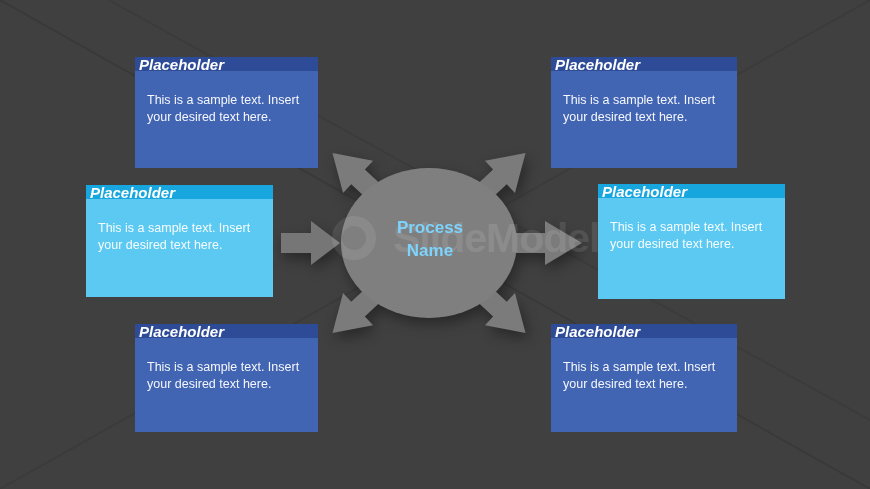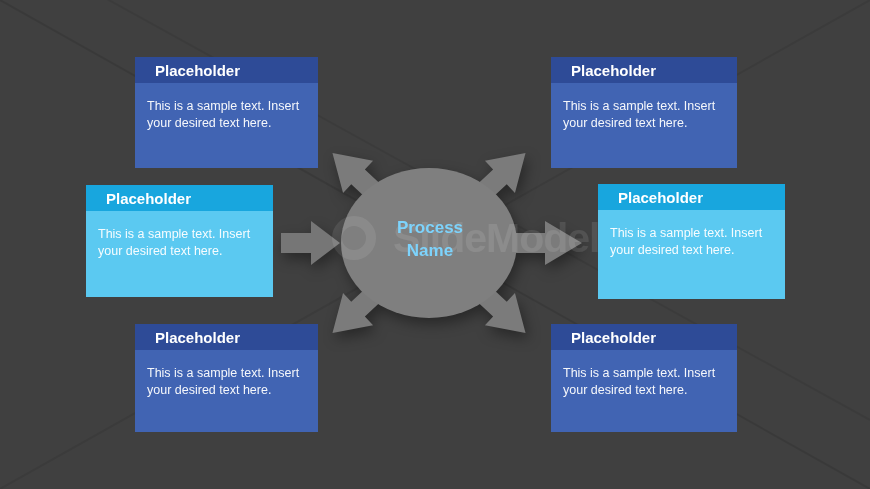--- a/index.html
+++ b/index.html
@@ -19,23 +19,23 @@
   .watermark{
     position:absolute;left:332px;top:216px;display:flex;align-items:center;gap:17px;
     color:rgba(255,255,255,0.10);pointer-events:none;
   }
   .wm-ring{width:44px;height:44px;border-radius:50%;
     border:10px solid rgba(255,255,255,0.09);box-sizing:border-box;}
   .wm-text{font-size:41px;font-weight:bold;letter-spacing:-1px;line-height:1;}
   .wm-suffix{font-size:18px;font-weight:bold;align-self:flex-end;margin-bottom:4px;
     color:rgba(255,255,255,0.09);}
   .box{position:absolute;display:flex;flex-direction:column;}
-  .box-header{height:26px;display:flex;align-items:center;padding:0 20px;
-    color:#ffffff;font-weight:bold;font-size:15px;}
-  .box-body{flex:1;padding:15px 12px;color:rgba(255,255,255,0.95);
+  .box-header{height:14px;display:flex;align-items:center;padding:0 4px;
+    color:#ffffff;font-weight:bold;font-size:15px;font-style:italic;}
+  .box-body{flex:1;padding:21px 12px;color:rgba(255,255,255,0.95);
     font-size:12.5px;line-height:1.32;}
   .scheme-blue .box-header{background:#2e4b97;}
   .scheme-blue .box-body{background:#4164b3;}
   .scheme-cyan .box-header{background:#18a6de;}
   .scheme-cyan .box-body{background:#5bc9f1;}
   .b-tl{left:135px;top:57px;width:183px;height:111px;}
   .b-tr{left:551px;top:57px;width:186px;height:111px;}
   .b-ml{left:86px;top:185px;width:187px;height:112px;}
   .b-mr{left:598px;top:184px;width:187px;height:115px;}
   .b-bl{left:135px;top:324px;width:183px;height:108px;}

